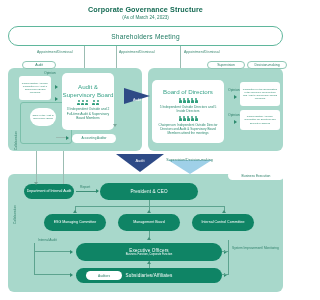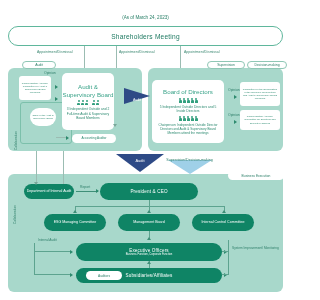--- a/index.html
+++ b/index.html
@@ -149,20 +149,21 @@
     display:flex; align-items:center; justify-content:center;
     font-size:3.3px; color:#2c7f68; white-space:nowrap; padding:0 3px;
   }
   .lightline { position:absolute; background:#6aab99; }
 </style>
 </head>
 <body>
 
 <div class="canvas">
 
+  <div class="title">Corporate Governance Structure</div>
   <div class="subtitle">(As of March 24, 2023)</div>
 
   <div class="shareholders">
     <span>Shareholders Meeting</span>
   </div>
 
   <div class="vline" style="left:84px; top:46px; height:26px;"></div>
   <div class="arrowdown" style="left:82px; top:70px;"></div>
   <div class="vline" style="left:116px; top:46px; height:40px;"></div>
   <div class="vline" style="left:180px; top:46px; height:26px;"></div>

